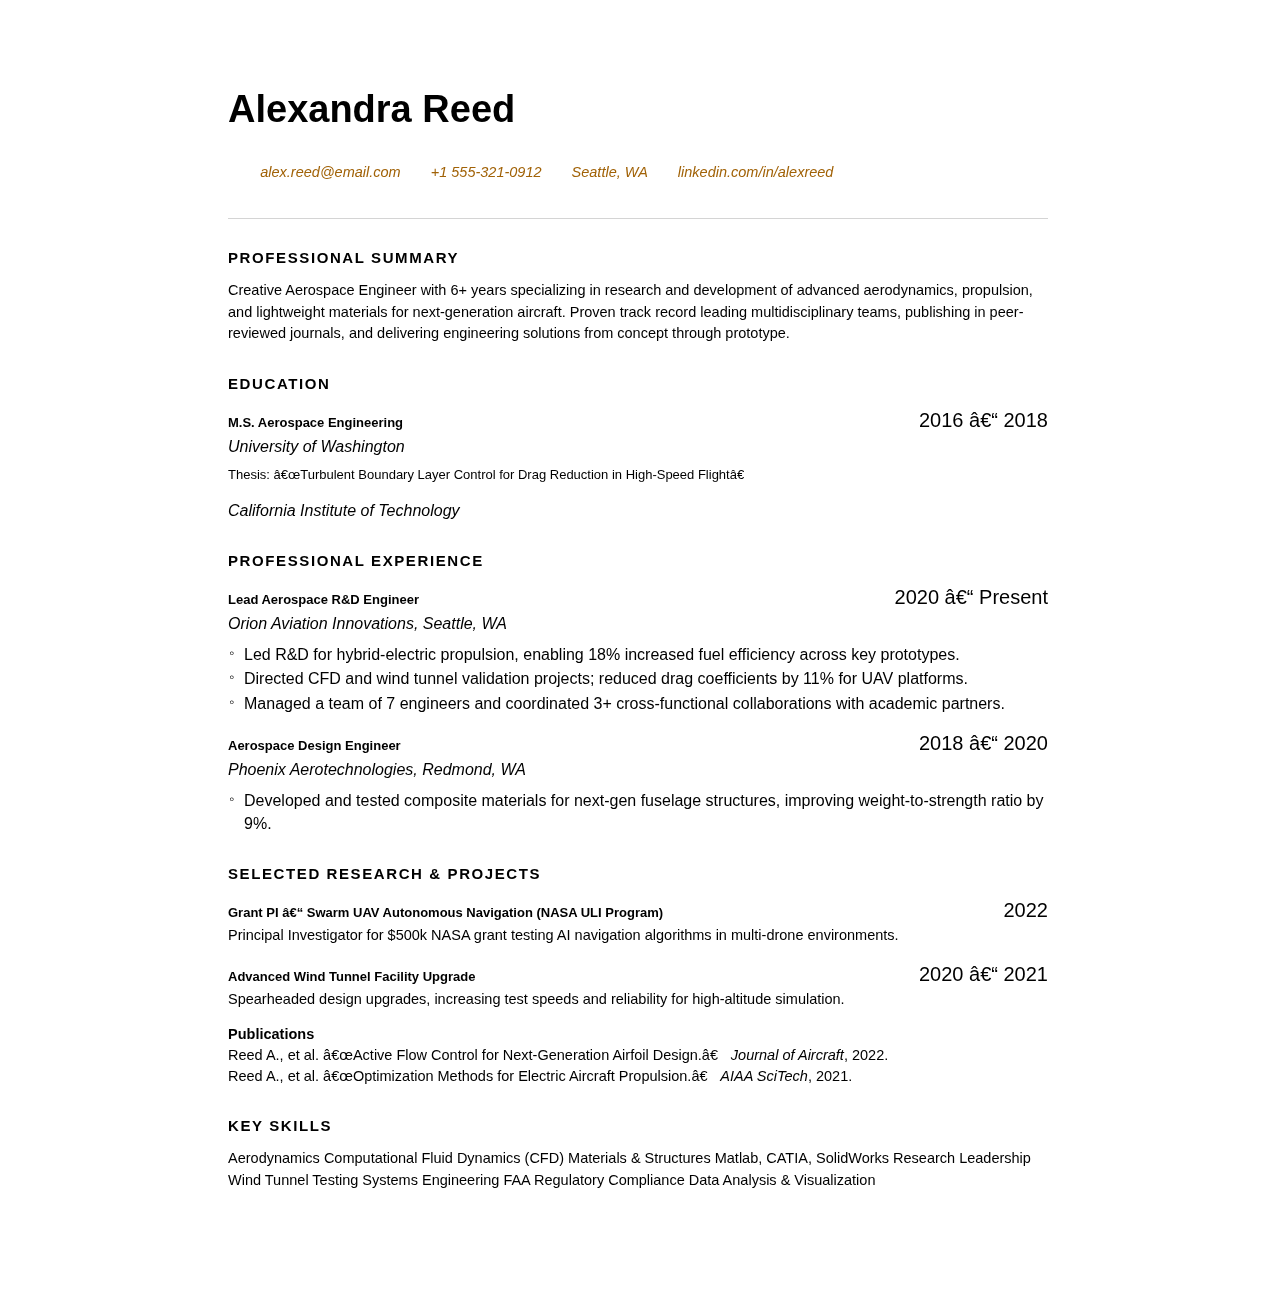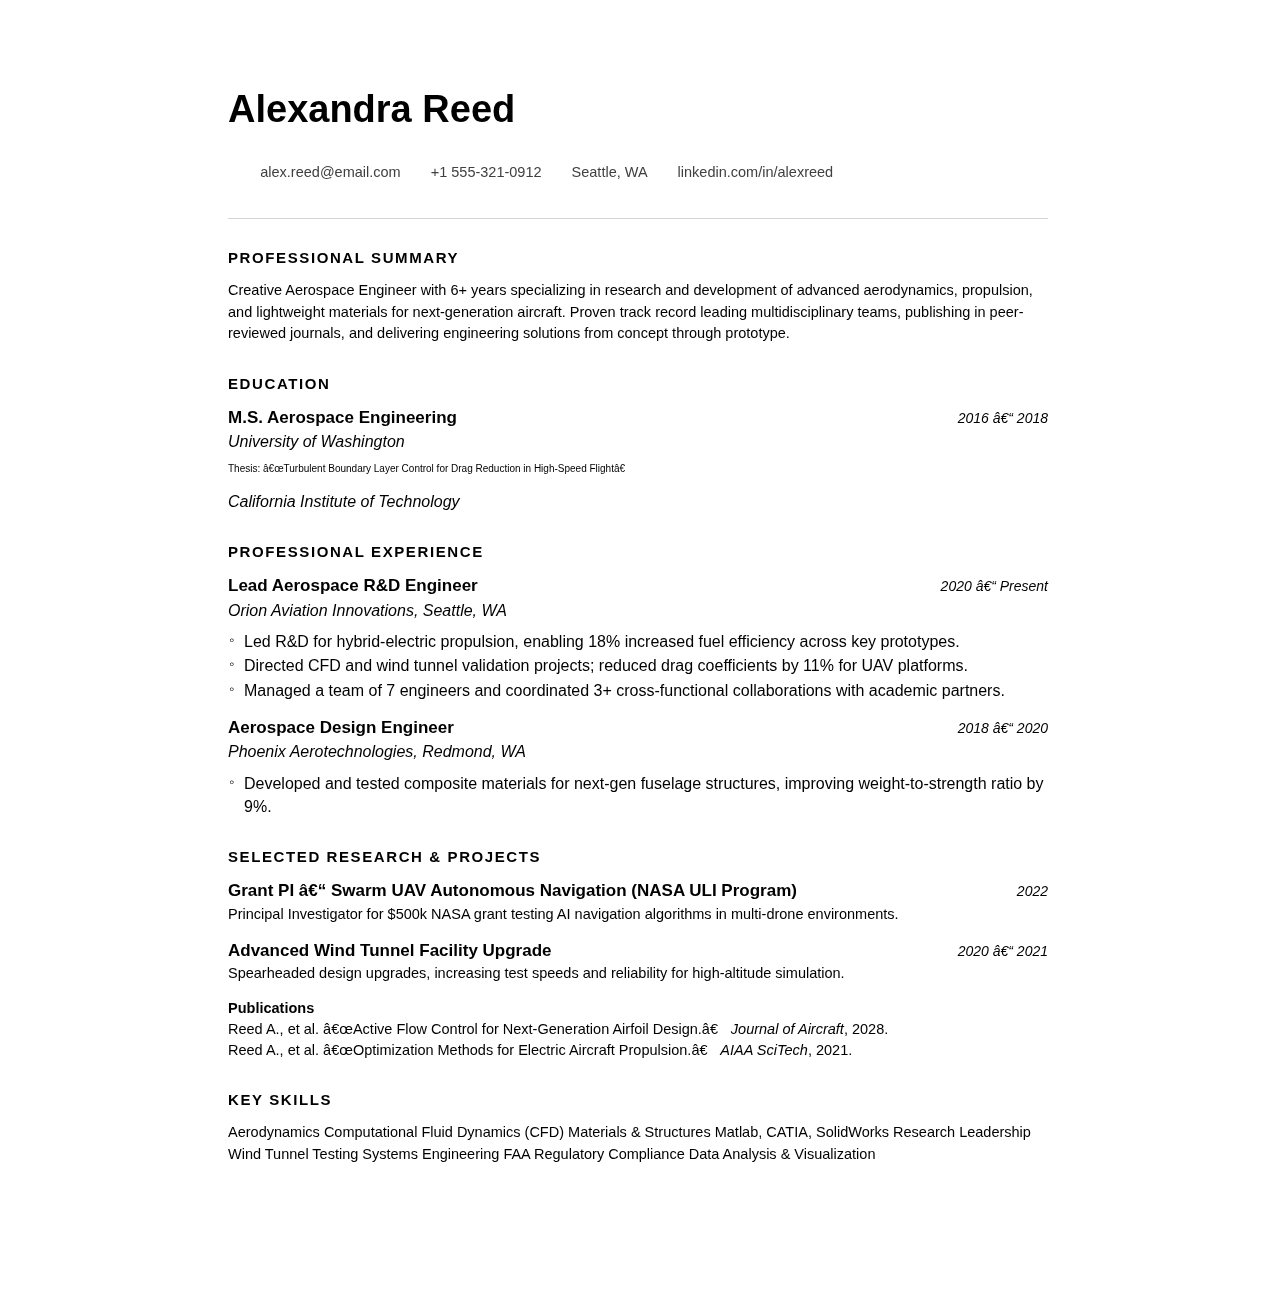--- a/index.html
+++ b/index.html
@@ -30,23 +30,24 @@
     font-size: 38px;
     font-weight: bold;
     line-height: 1.05;
     letter-spacing: 0px;
     margin: 0 0 14px 0;
     white-space: pre;
   }
   .contact-line {
     font-size: 14.5px;
     line-height: 1.3;
-    color: #404040;
-    margin: 0;
-    white-space: pre;
+    color: #a16207;
+    margin: 0;
+    white-space: pre;
+    font-style: italic;
   }
   .contact-item { display: inline; }
   .contact-gap { display: inline-block; width: 30px; }
 
   .header-rule {
     border: 0;
     border-top: 1px solid #d4d4d4;
     margin: 18px 0 0 0;
     width: 820px;
     height: 0;
@@ -71,41 +72,40 @@
   
   .entry { margin-bottom: 2px; }
   .entry + .entry { margin-top: 14px; }
   .entry-head {
     display: flex;
     align-items: baseline;
     justify-content: space-between;
     gap: 20px;
   }
   .entry-title {
-    font-size: 17px;
+    font-size: 13px;
     font-weight: bold;
     line-height: 1.45;
     white-space: pre;
   }
   .entry-date {
-    font-size: 14px;
-    font-style: italic;
+    font-size: 20px;
     line-height: 1.45;
     white-space: pre;
     flex: none;
     text-align: right;
   }
   .entry-sub {
     font-size: 16px;
     font-style: italic;
     line-height: 1.45;
     white-space: pre;
   }
   .entry-note {
-    font-size: 10px;
+    font-size: 13px;
     line-height: 1.45;
     margin-top: 8px;
   }
   .entry-desc {
     font-size: 14.5px;
     line-height: 1.45;
   }
 
   
   .bullets {
@@ -227,21 +227,21 @@
       <div class="entry">
         <div class="entry-head">
           <span class="entry-title">Advanced Wind Tunnel Facility Upgrade</span>
           <span class="entry-date">2020 â€“ 2021</span>
         </div>
         <div class="entry-desc">Spearheaded design upgrades, increasing test speeds and reliability for high-altitude simulation.</div>
       </div>
 
       <div class="pub-heading">Publications</div>
 
-      <div class="pub-line"><span>Reed A., et al. â€œActive Flow Control for Next-Generation Airfoil Design.â€ </span><span class="pub-venue">Journal of Aircraft</span><span>, 2028.</span></div>
+      <div class="pub-line"><span>Reed A., et al. â€œActive Flow Control for Next-Generation Airfoil Design.â€ </span><span class="pub-venue">Journal of Aircraft</span><span>, 2022.</span></div>
 
       <div class="pub-line"><span>Reed A., et al. â€œOptimization Methods for Electric Aircraft Propulsion.â€ </span><span class="pub-venue">AIAA SciTech</span><span>, 2021.</span></div>
     </div>
 
     <div class="section">
       <div class="section-title">KEY SKILLS</div>
       <p class="skills-text">Aerodynamics Computational Fluid Dynamics (CFD) Materials &amp; Structures Matlab, CATIA, SolidWorks Research Leadership Wind Tunnel Testing Systems Engineering FAA Regulatory Compliance Data Analysis &amp; Visualization</p>
     </div>
 
   </div>

